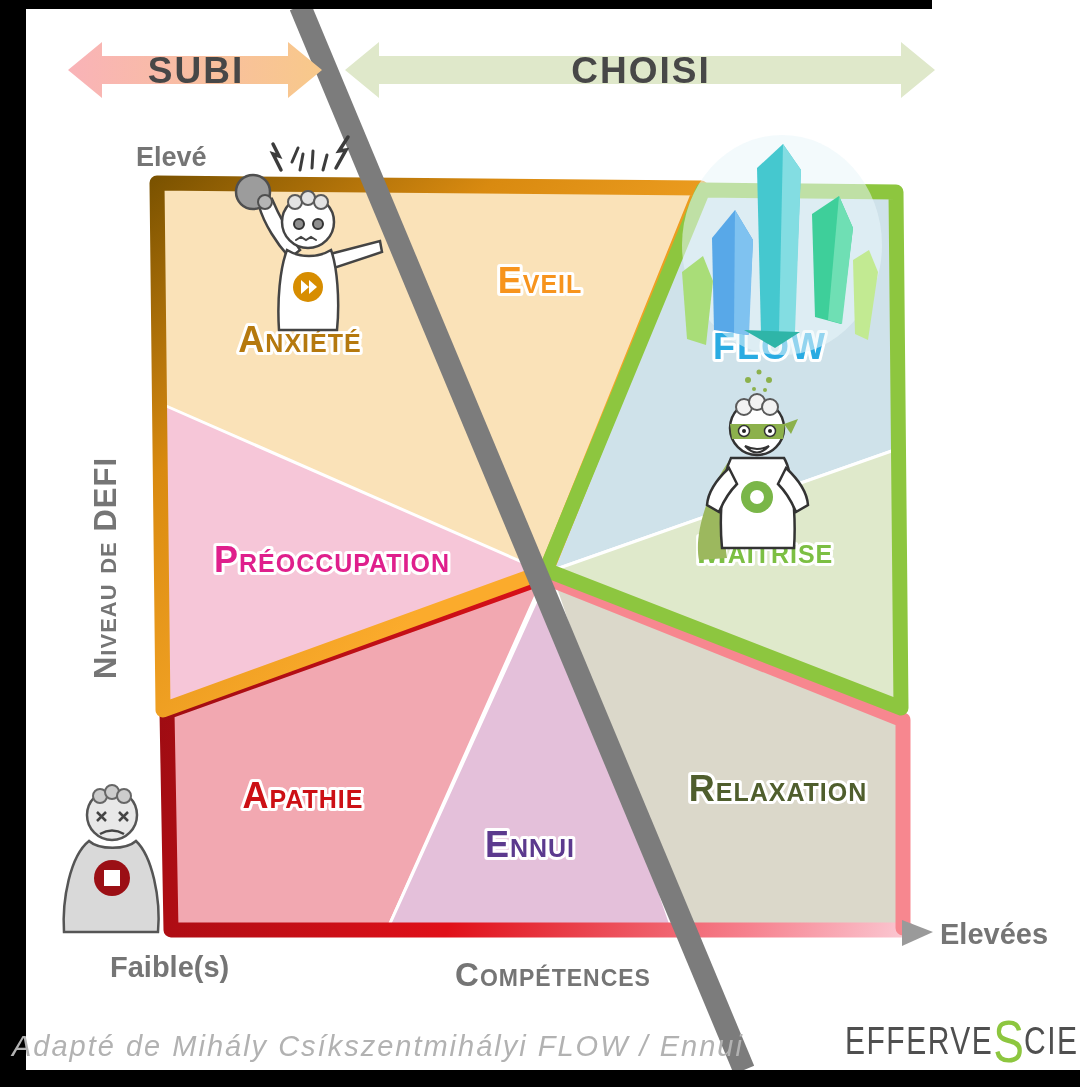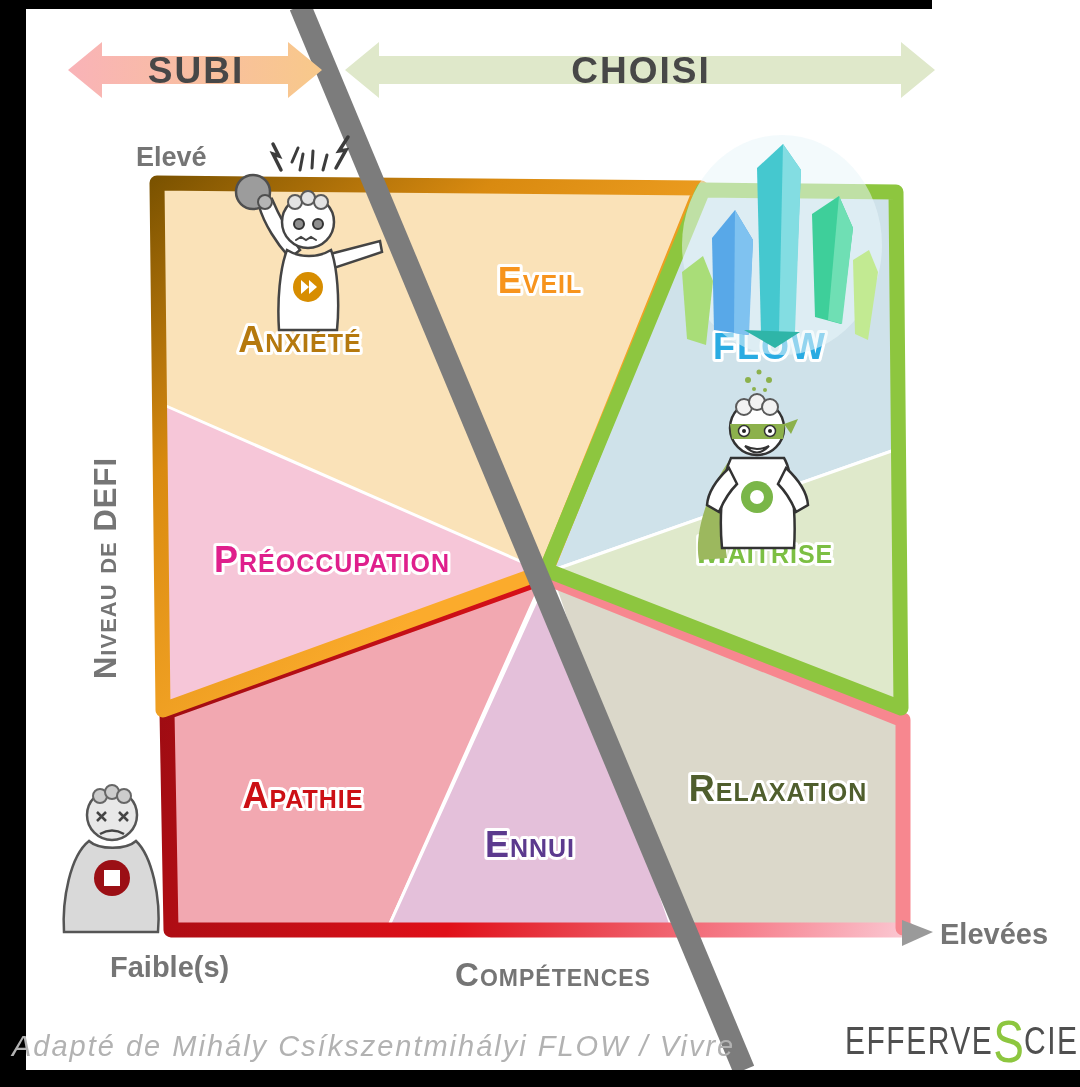--- a/index.html
+++ b/index.html
@@ -183,17 +183,17 @@
       </g>
     </g>
 
     <g fill="#000000">
       <rect x="0" y="0" width="26" height="1087"></rect>
       <rect x="0" y="0" width="932" height="9"></rect>
       <rect x="0" y="1070" width="1080" height="17"></rect>
     </g>
   </svg>
 
-  <div id="credit">Adapté de Mihály Csíkszentmihályi FLOW / Vivre</div>
+  <div id="credit">Adapté de Mihály Csíkszentmihályi FLOW / Ennui</div>
   <div id="logo">
     <span class="lg">EFFERVE</span><span class="lgs">S</span><span class="lg">CIENCE</span>
   </div>
 </div>
 
 </body></html>

